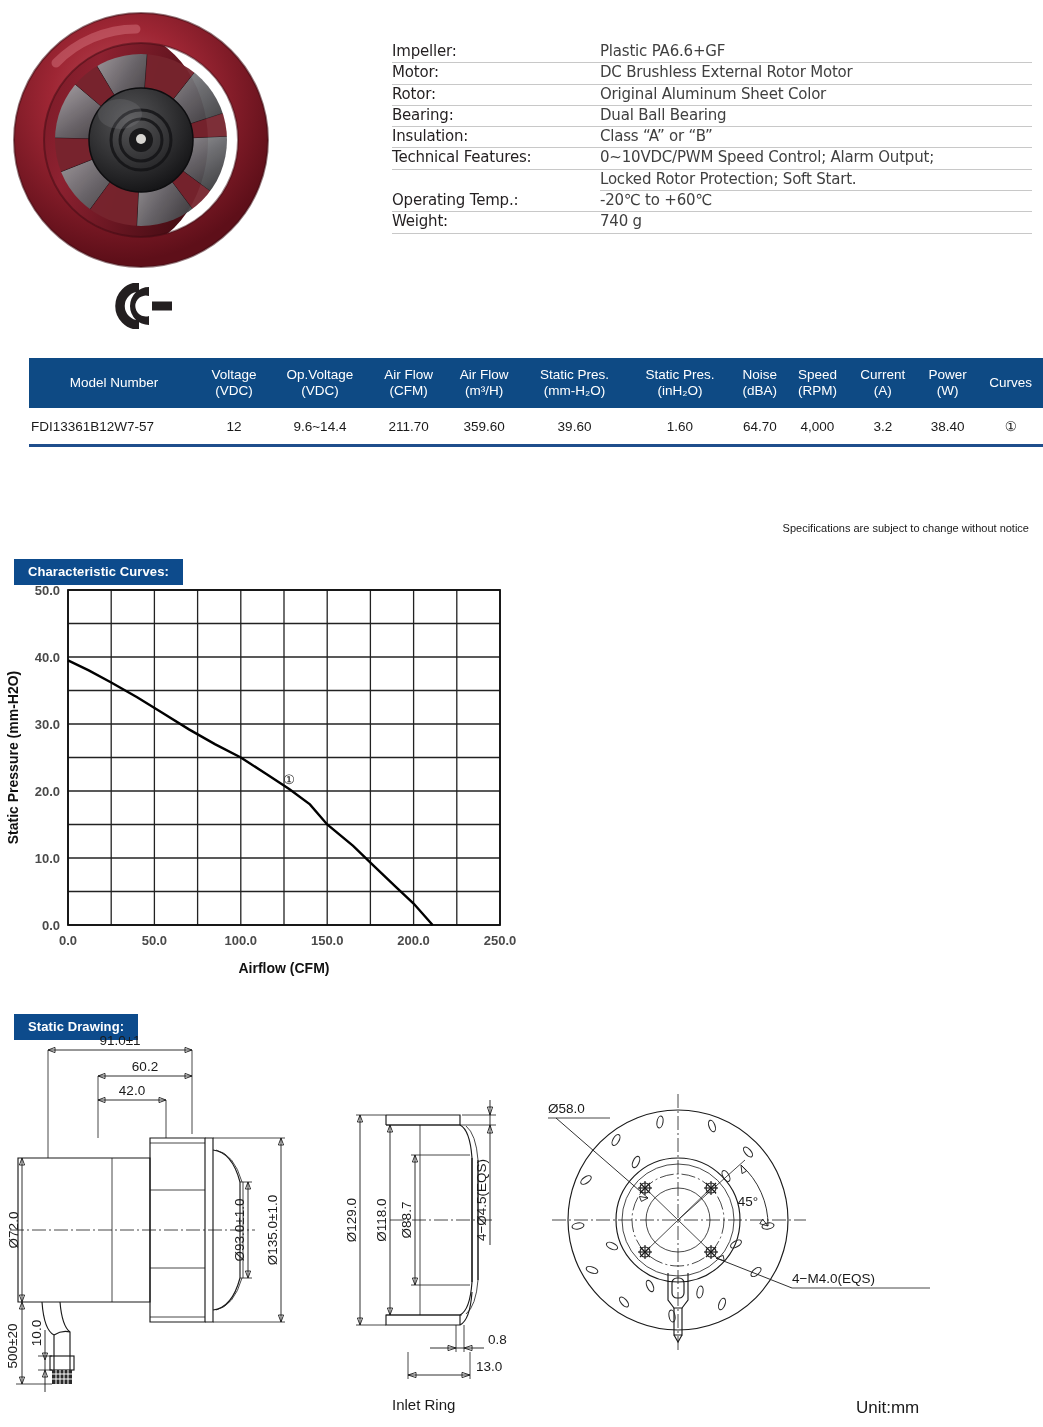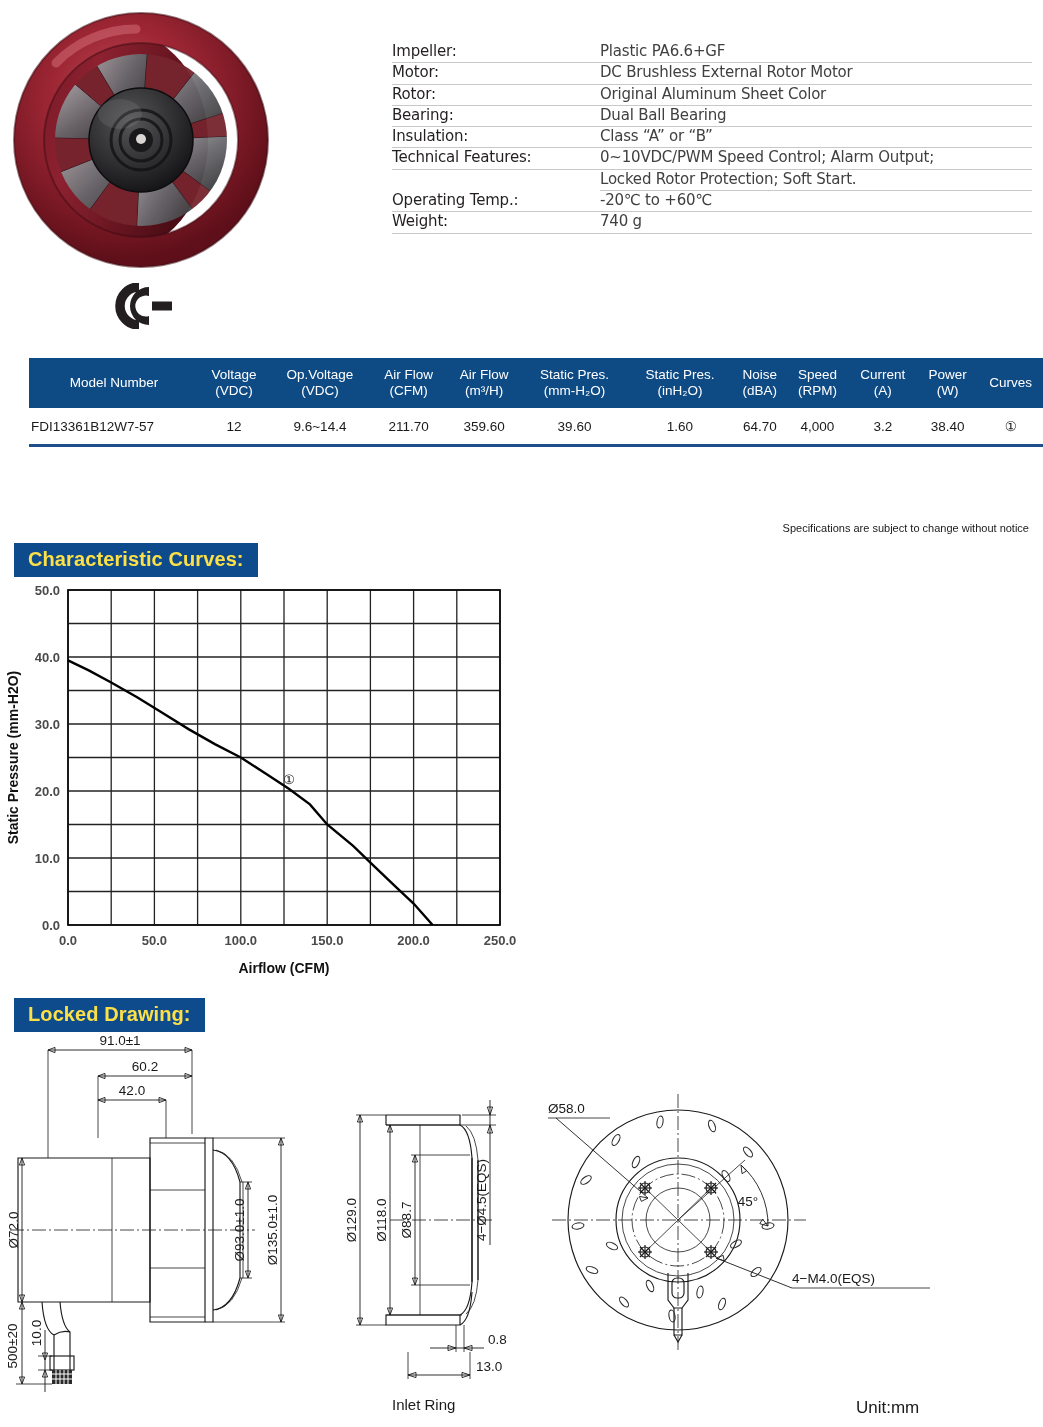--- a/index.html
+++ b/index.html
@@ -72,25 +72,26 @@
 
   #disclaimer {
     position: absolute; left: 14px; top: 522px; width: 1015px;
     text-align: right; font-size: 11px; color: #1a1a1a;
   }
 
   
   .section-banner {
     position: absolute;
     background: #0d4b8c;
-    color: #fde047;
+    color: #ffffff;
     font-weight: bold;
-    font-size: 20px;
+    font-size: 13px;
     padding: 5px 14px 6px 14px;
     letter-spacing: 0.1px;
+    margin-top: 16px;
   }
   #banner-curves { left: 14px; top: 543px; }
   #banner-outline { left: 14px; top: 998px; }
 
   
   #chart-area { position: absolute; left: 0px; top: 580px; width: 540px; height: 400px; }
   #chart-svg { display: block; }
   .axis-tick-text { font-family: "Liberation Sans", sans-serif; font-size: 13px; fill: #4a4a4a; font-weight: bold; }
   .axis-title { font-family: "Liberation Sans", sans-serif; font-size: 14px; fill: #111111; font-weight: bold; }
   .curve-badge { font-family: "Liberation Sans", sans-serif; font-size: 13px; fill: #111111; }
@@ -297,21 +298,21 @@
         <td>38.40</td>
         <td>①</td>
       </tr>
     </tbody>
   </table>
 </div>
 
 <div id="disclaimer">Specifications are subject to change without notice</div>
 
 <div class="section-banner" id="banner-curves">Characteristic Curves:</div>
-<div class="section-banner" id="banner-outline">Locked Drawing:</div>
+<div class="section-banner" id="banner-outline">Static Drawing:</div>
 
 <div id="chart-area">
   <svg id="chart-svg" width="540" height="400" viewBox="0 0 540 400">
     <g id="chart-grid">
         <line x1="68" y1="10" x2="68" y2="345" stroke="#222" stroke-width="1.3"></line>
         <line x1="111.2" y1="10" x2="111.2" y2="345" stroke="#222" stroke-width="1.3"></line>
         <line x1="154.4" y1="10" x2="154.4" y2="345" stroke="#222" stroke-width="1.3"></line>
         <line x1="197.6" y1="10" x2="197.6" y2="345" stroke="#222" stroke-width="1.3"></line>
         <line x1="240.8" y1="10" x2="240.8" y2="345" stroke="#222" stroke-width="1.3"></line>
         <line x1="284" y1="10" x2="284" y2="345" stroke="#222" stroke-width="1.3"></line>

